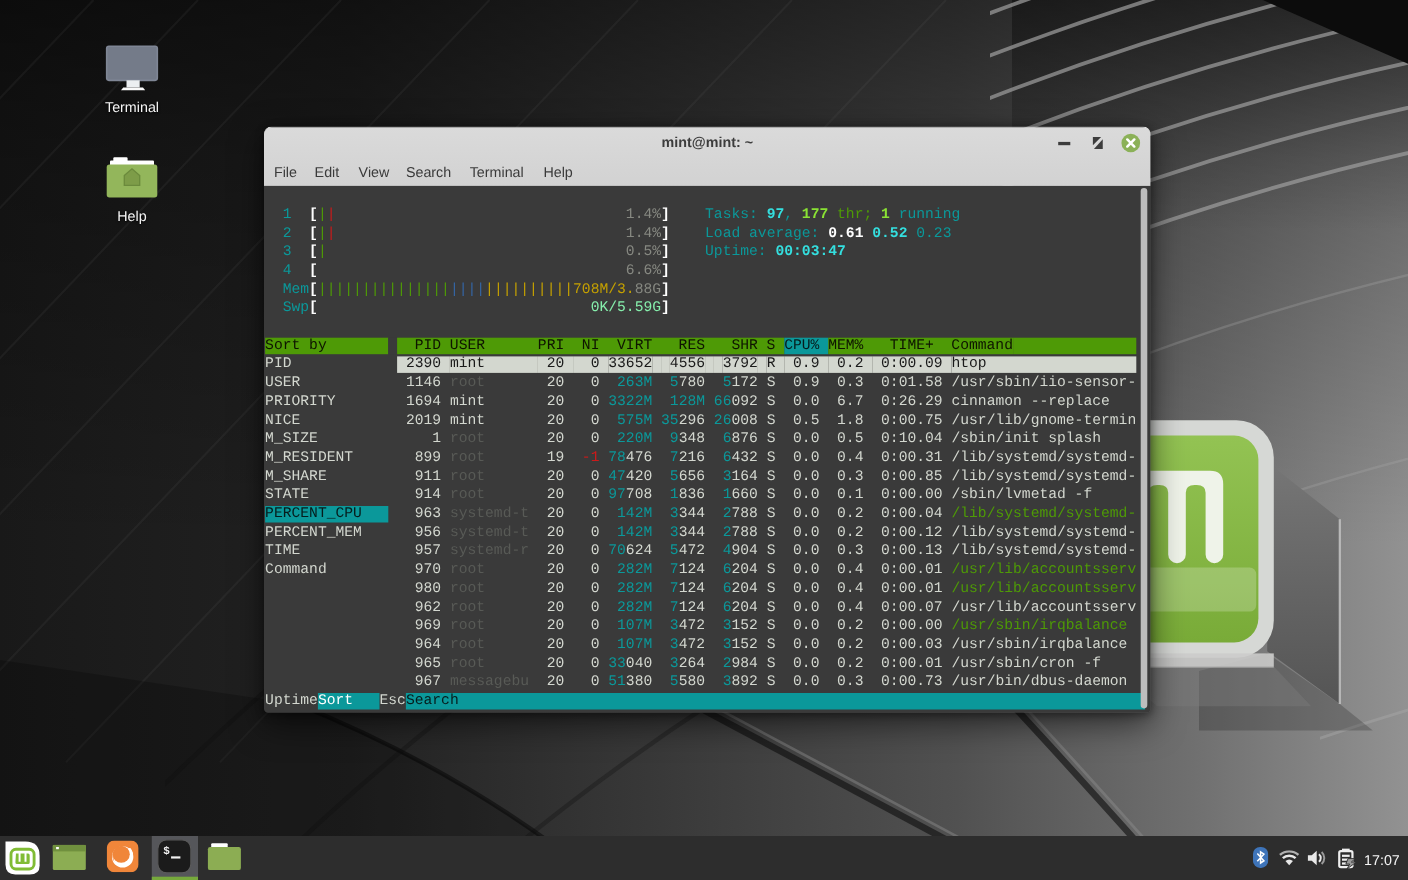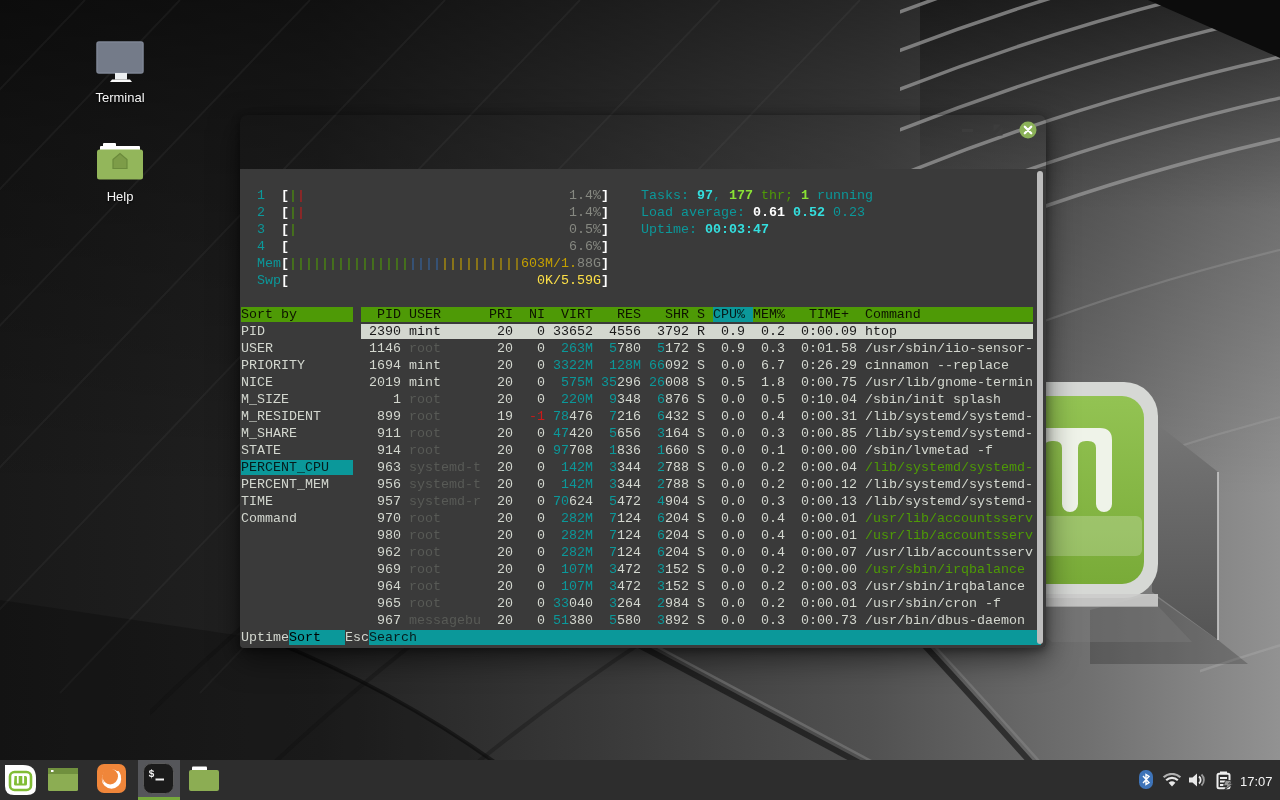--- a/index.html
+++ b/index.html
@@ -114,49 +114,58 @@
 </svg>
 <div class="ilabel" style="left:60px;top:90px;width:120px">Terminal</div>
 <svg class="abs" style="left:90px;top:140px" width="64" height="44" viewBox="0 0 64 44">
 <rect x="13" y="3" width="13" height="6" rx="1" fill="#ffffff"></rect>
 <rect x="10" y="6" width="40" height="5" rx="1" fill="#ffffff"></rect>
 <rect x="7" y="9.5" width="46" height="30" rx="2.5" fill="#93b65b"></rect>
 <path d="M 23,19.5 L 30,13.5 L 37,19.5 L 37,28.5 L 23,28.5 Z" fill="#7d9c48" stroke="#6b8a3c" stroke-width="1.2"></path>
 </svg>
 <div class="ilabel" style="left:60px;top:189px;width:120px">Help</div>
 <div id="win">
+  <div id="titlebar">
+    <div id="title">mint@mint: ~</div>
+    <span class="menu" style="left:9px">File</span>
+    <span class="menu" style="left:46px">Edit</span>
+    <span class="menu" style="left:86px">View</span>
+    <span class="menu" style="left:129px">Search</span>
+    <span class="menu" style="left:187px">Terminal</span>
+    <span class="menu" style="left:254px">Help</span>
+  </div>
   <div id="term">
     <pre id="termtext"><span style="color:#d3d7cf">                                                                                                   </span>
 <span style="color:#d3d7cf">  </span><span style="color:#0b989a">1</span><span style="color:#d3d7cf">  </span><span style="color:#ffffff;font-weight:bold">[</span><span style="color:#4e9a06">|</span><span style="color:#cc1a1a">|</span><span style="color:#d3d7cf">                                 </span><span style="color:#868881">1.4%</span><span style="color:#ffffff;font-weight:bold">]</span><span style="color:#d3d7cf">   </span><span style="color:#d3d7cf"> </span><span style="color:#0b989a">Tasks: </span><span style="color:#34dfdf;font-weight:bold">97</span><span style="color:#0b989a">, </span><span style="color:#8ae234;font-weight:bold">177</span><span style="color:#d3d7cf"> </span><span style="color:#4e9a06">thr; </span><span style="color:#8ae234;font-weight:bold">1</span><span style="color:#d3d7cf"> </span><span style="color:#0b989a">running</span>
 <span style="color:#d3d7cf">  </span><span style="color:#0b989a">2</span><span style="color:#d3d7cf">  </span><span style="color:#ffffff;font-weight:bold">[</span><span style="color:#4e9a06">|</span><span style="color:#cc1a1a">|</span><span style="color:#d3d7cf">                                 </span><span style="color:#868881">1.4%</span><span style="color:#ffffff;font-weight:bold">]</span><span style="color:#d3d7cf">   </span><span style="color:#d3d7cf"> </span><span style="color:#0b989a">Load average: </span><span style="color:#ffffff;font-weight:bold">0.61 </span><span style="color:#34dfdf;font-weight:bold">0.52 </span><span style="color:#0b989a">0.23</span>
 <span style="color:#d3d7cf">  </span><span style="color:#0b989a">3</span><span style="color:#d3d7cf">  </span><span style="color:#ffffff;font-weight:bold">[</span><span style="color:#4e9a06">|</span><span style="color:#d3d7cf">                                  </span><span style="color:#868881">0.5%</span><span style="color:#ffffff;font-weight:bold">]</span><span style="color:#d3d7cf">   </span><span style="color:#d3d7cf"> </span><span style="color:#0b989a">Uptime: </span><span style="color:#34dfdf;font-weight:bold">00:03:47</span>
 <span style="color:#d3d7cf">  </span><span style="color:#0b989a">4</span><span style="color:#d3d7cf">  </span><span style="color:#ffffff;font-weight:bold">[</span><span style="color:#d3d7cf">                                   </span><span style="color:#868881">6.6%</span><span style="color:#ffffff;font-weight:bold">]</span>
-<span style="color:#d3d7cf">  </span><span style="color:#0b989a">Mem</span><span style="color:#ffffff;font-weight:bold">[</span><span style="color:#4e9a06">|||||||||||||||</span><span style="color:#3465a4">||||</span><span style="color:#c4a000">||||||||||</span><span style="color:#c4a000">603M/1.</span><span style="color:#868881">88G</span><span style="color:#ffffff;font-weight:bold">]</span>
-<span style="color:#d3d7cf">  </span><span style="color:#0b989a">Swp</span><span style="color:#ffffff;font-weight:bold">[</span><span style="color:#d3d7cf">                               </span><span style="color:#fde047">0K/5.59G</span><span style="color:#ffffff;font-weight:bold">]</span>
+<span style="color:#d3d7cf">  </span><span style="color:#0b989a">Mem</span><span style="color:#ffffff;font-weight:bold">[</span><span style="color:#4e9a06">|||||||||||||||</span><span style="color:#3465a4">||||</span><span style="color:#c4a000">||||||||||</span><span style="color:#c4a000">708M/3.</span><span style="color:#868881">88G</span><span style="color:#ffffff;font-weight:bold">]</span>
+<span style="color:#d3d7cf">  </span><span style="color:#0b989a">Swp</span><span style="color:#ffffff;font-weight:bold">[</span><span style="color:#d3d7cf">                               </span><span style="color:#86efac">0K/5.59G</span><span style="color:#ffffff;font-weight:bold">]</span>
 <span style="color:#d3d7cf">                                                                                                   </span>
 <span style="color:#0e1400;background:#4e9a06">Sort by       </span><span style="color:#d3d7cf;background:#3a3a3a"> </span><span style="color:#0e1400;background:#4e9a06">  PID USER      PRI  NI  VIRT   RES   SHR S </span><span style="color:#061c1c;background:#0b989a">CPU% </span><span style="color:#0e1400;background:#4e9a06">MEM%   TIME+  Command</span><span style="color:#0e1400;background:#4e9a06">              </span>
 <span style="color:#d3d7cf">PID           </span><span style="color:#d3d7cf"> </span><span style="color:#1a1a1a;background:#d3d7cf"> 2390 </span><span style="color:#1a1a1a;background:#d3d7cf">mint      </span><span style="color:#1a1a1a;background:#d3d7cf"> 20 </span><span style="color:#1a1a1a;background:#d3d7cf">  0 </span><span style="color:#1a1a1a;background:#d3d7cf">33652</span><span style="color:#1a1a1a;background:#d3d7cf"> </span><span style="color:#1a1a1a;background:#d3d7cf"> </span><span style="color:#1a1a1a;background:#d3d7cf">4556</span><span style="color:#1a1a1a;background:#d3d7cf"> </span><span style="color:#1a1a1a;background:#d3d7cf"> </span><span style="color:#1a1a1a;background:#d3d7cf">3792</span><span style="color:#1a1a1a;background:#d3d7cf"> </span><span style="color:#1a1a1a;background:#d3d7cf">R </span><span style="color:#1a1a1a;background:#d3d7cf"> 0.9 </span><span style="color:#1a1a1a;background:#d3d7cf"> 0.2 </span><span style="color:#1a1a1a;background:#d3d7cf"> 0:00.09 </span><span style="color:#1a1a1a;background:#d3d7cf">htop                 </span><span style="color:#1a1a1a;background:#d3d7cf"></span>
 <span style="color:#d3d7cf">USER          </span><span style="color:#d3d7cf"> </span><span style="color:#d3d7cf"> 1146 </span><span style="color:#585a56">root      </span><span style="color:#d3d7cf"> 20 </span><span style="color:#d3d7cf">  0 </span><span style="color:#d3d7cf"> </span><span style="color:#0b989a">263M</span><span style="color:#d3d7cf"> </span><span style="color:#d3d7cf"> </span><span style="color:#0b989a">5</span><span style="color:#d3d7cf">780</span><span style="color:#d3d7cf"> </span><span style="color:#d3d7cf"> </span><span style="color:#0b989a">5</span><span style="color:#d3d7cf">172</span><span style="color:#d3d7cf"> </span><span style="color:#d3d7cf">S </span><span style="color:#d3d7cf"> 0.9 </span><span style="color:#d3d7cf"> 0.3 </span><span style="color:#d3d7cf"> 0:01.58 </span><span style="color:#d3d7cf">/usr/sbin/iio-sensor-</span>
 <span style="color:#d3d7cf">PRIORITY      </span><span style="color:#d3d7cf"> </span><span style="color:#d3d7cf"> 1694 </span><span style="color:#d3d7cf">mint      </span><span style="color:#d3d7cf"> 20 </span><span style="color:#d3d7cf">  0 </span><span style="color:#0b989a">3322M</span><span style="color:#d3d7cf"> </span><span style="color:#d3d7cf"> </span><span style="color:#0b989a">128M</span><span style="color:#d3d7cf"> </span><span style="color:#0b989a">66</span><span style="color:#d3d7cf">092</span><span style="color:#d3d7cf"> </span><span style="color:#d3d7cf">S </span><span style="color:#d3d7cf"> 0.0 </span><span style="color:#d3d7cf"> 6.7 </span><span style="color:#d3d7cf"> 0:26.29 </span><span style="color:#d3d7cf">cinnamon --replace   </span>
 <span style="color:#d3d7cf">NICE          </span><span style="color:#d3d7cf"> </span><span style="color:#d3d7cf"> 2019 </span><span style="color:#d3d7cf">mint      </span><span style="color:#d3d7cf"> 20 </span><span style="color:#d3d7cf">  0 </span><span style="color:#d3d7cf"> </span><span style="color:#0b989a">575M</span><span style="color:#d3d7cf"> </span><span style="color:#0b989a">35</span><span style="color:#d3d7cf">296</span><span style="color:#d3d7cf"> </span><span style="color:#0b989a">26</span><span style="color:#d3d7cf">008</span><span style="color:#d3d7cf"> </span><span style="color:#d3d7cf">S </span><span style="color:#d3d7cf"> 0.5 </span><span style="color:#d3d7cf"> 1.8 </span><span style="color:#d3d7cf"> 0:00.75 </span><span style="color:#d3d7cf">/usr/lib/gnome-termin</span>
 <span style="color:#d3d7cf">M_SIZE        </span><span style="color:#d3d7cf"> </span><span style="color:#d3d7cf">    1 </span><span style="color:#585a56">root      </span><span style="color:#d3d7cf"> 20 </span><span style="color:#d3d7cf">  0 </span><span style="color:#d3d7cf"> </span><span style="color:#0b989a">220M</span><span style="color:#d3d7cf"> </span><span style="color:#d3d7cf"> </span><span style="color:#0b989a">9</span><span style="color:#d3d7cf">348</span><span style="color:#d3d7cf"> </span><span style="color:#d3d7cf"> </span><span style="color:#0b989a">6</span><span style="color:#d3d7cf">876</span><span style="color:#d3d7cf"> </span><span style="color:#d3d7cf">S </span><span style="color:#d3d7cf"> 0.0 </span><span style="color:#d3d7cf"> 0.5 </span><span style="color:#d3d7cf"> 0:10.04 </span><span style="color:#d3d7cf">/sbin/init splash    </span>
 <span style="color:#d3d7cf">M_RESIDENT    </span><span style="color:#d3d7cf"> </span><span style="color:#d3d7cf">  899 </span><span style="color:#585a56">root      </span><span style="color:#d3d7cf"> 19 </span><span style="color:#cc1a1a"> -1 </span><span style="color:#0b989a">78</span><span style="color:#d3d7cf">476</span><span style="color:#d3d7cf"> </span><span style="color:#d3d7cf"> </span><span style="color:#0b989a">7</span><span style="color:#d3d7cf">216</span><span style="color:#d3d7cf"> </span><span style="color:#d3d7cf"> </span><span style="color:#0b989a">6</span><span style="color:#d3d7cf">432</span><span style="color:#d3d7cf"> </span><span style="color:#d3d7cf">S </span><span style="color:#d3d7cf"> 0.0 </span><span style="color:#d3d7cf"> 0.4 </span><span style="color:#d3d7cf"> 0:00.31 </span><span style="color:#d3d7cf">/lib/systemd/systemd-</span>
 <span style="color:#d3d7cf">M_SHARE       </span><span style="color:#d3d7cf"> </span><span style="color:#d3d7cf">  911 </span><span style="color:#585a56">root      </span><span style="color:#d3d7cf"> 20 </span><span style="color:#d3d7cf">  0 </span><span style="color:#0b989a">47</span><span style="color:#d3d7cf">420</span><span style="color:#d3d7cf"> </span><span style="color:#d3d7cf"> </span><span style="color:#0b989a">5</span><span style="color:#d3d7cf">656</span><span style="color:#d3d7cf"> </span><span style="color:#d3d7cf"> </span><span style="color:#0b989a">3</span><span style="color:#d3d7cf">164</span><span style="color:#d3d7cf"> </span><span style="color:#d3d7cf">S </span><span style="color:#d3d7cf"> 0.0 </span><span style="color:#d3d7cf"> 0.3 </span><span style="color:#d3d7cf"> 0:00.85 </span><span style="color:#d3d7cf">/lib/systemd/systemd-</span>
 <span style="color:#d3d7cf">STATE         </span><span style="color:#d3d7cf"> </span><span style="color:#d3d7cf">  914 </span><span style="color:#585a56">root      </span><span style="color:#d3d7cf"> 20 </span><span style="color:#d3d7cf">  0 </span><span style="color:#0b989a">97</span><span style="color:#d3d7cf">708</span><span style="color:#d3d7cf"> </span><span style="color:#d3d7cf"> </span><span style="color:#0b989a">1</span><span style="color:#d3d7cf">836</span><span style="color:#d3d7cf"> </span><span style="color:#d3d7cf"> </span><span style="color:#0b989a">1</span><span style="color:#d3d7cf">660</span><span style="color:#d3d7cf"> </span><span style="color:#d3d7cf">S </span><span style="color:#d3d7cf"> 0.0 </span><span style="color:#d3d7cf"> 0.1 </span><span style="color:#d3d7cf"> 0:00.00 </span><span style="color:#d3d7cf">/sbin/lvmetad -f     </span>
 <span style="color:#061c1c;background:#0b989a">PERCENT_CPU   </span><span style="color:#d3d7cf"> </span><span style="color:#d3d7cf">  963 </span><span style="color:#585a56">systemd-t </span><span style="color:#d3d7cf"> 20 </span><span style="color:#d3d7cf">  0 </span><span style="color:#d3d7cf"> </span><span style="color:#0b989a">142M</span><span style="color:#d3d7cf"> </span><span style="color:#d3d7cf"> </span><span style="color:#0b989a">3</span><span style="color:#d3d7cf">344</span><span style="color:#d3d7cf"> </span><span style="color:#d3d7cf"> </span><span style="color:#0b989a">2</span><span style="color:#d3d7cf">788</span><span style="color:#d3d7cf"> </span><span style="color:#d3d7cf">S </span><span style="color:#d3d7cf"> 0.0 </span><span style="color:#d3d7cf"> 0.2 </span><span style="color:#d3d7cf"> 0:00.04 </span><span style="color:#4e9a06">/lib/systemd/systemd-</span>
 <span style="color:#d3d7cf">PERCENT_MEM   </span><span style="color:#d3d7cf"> </span><span style="color:#d3d7cf">  956 </span><span style="color:#585a56">systemd-t </span><span style="color:#d3d7cf"> 20 </span><span style="color:#d3d7cf">  0 </span><span style="color:#d3d7cf"> </span><span style="color:#0b989a">142M</span><span style="color:#d3d7cf"> </span><span style="color:#d3d7cf"> </span><span style="color:#0b989a">3</span><span style="color:#d3d7cf">344</span><span style="color:#d3d7cf"> </span><span style="color:#d3d7cf"> </span><span style="color:#0b989a">2</span><span style="color:#d3d7cf">788</span><span style="color:#d3d7cf"> </span><span style="color:#d3d7cf">S </span><span style="color:#d3d7cf"> 0.0 </span><span style="color:#d3d7cf"> 0.2 </span><span style="color:#d3d7cf"> 0:00.12 </span><span style="color:#d3d7cf">/lib/systemd/systemd-</span>
 <span style="color:#d3d7cf">TIME          </span><span style="color:#d3d7cf"> </span><span style="color:#d3d7cf">  957 </span><span style="color:#585a56">systemd-r </span><span style="color:#d3d7cf"> 20 </span><span style="color:#d3d7cf">  0 </span><span style="color:#0b989a">70</span><span style="color:#d3d7cf">624</span><span style="color:#d3d7cf"> </span><span style="color:#d3d7cf"> </span><span style="color:#0b989a">5</span><span style="color:#d3d7cf">472</span><span style="color:#d3d7cf"> </span><span style="color:#d3d7cf"> </span><span style="color:#0b989a">4</span><span style="color:#d3d7cf">904</span><span style="color:#d3d7cf"> </span><span style="color:#d3d7cf">S </span><span style="color:#d3d7cf"> 0.0 </span><span style="color:#d3d7cf"> 0.3 </span><span style="color:#d3d7cf"> 0:00.13 </span><span style="color:#d3d7cf">/lib/systemd/systemd-</span>
 <span style="color:#d3d7cf">Command       </span><span style="color:#d3d7cf"> </span><span style="color:#d3d7cf">  970 </span><span style="color:#585a56">root      </span><span style="color:#d3d7cf"> 20 </span><span style="color:#d3d7cf">  0 </span><span style="color:#d3d7cf"> </span><span style="color:#0b989a">282M</span><span style="color:#d3d7cf"> </span><span style="color:#d3d7cf"> </span><span style="color:#0b989a">7</span><span style="color:#d3d7cf">124</span><span style="color:#d3d7cf"> </span><span style="color:#d3d7cf"> </span><span style="color:#0b989a">6</span><span style="color:#d3d7cf">204</span><span style="color:#d3d7cf"> </span><span style="color:#d3d7cf">S </span><span style="color:#d3d7cf"> 0.0 </span><span style="color:#d3d7cf"> 0.4 </span><span style="color:#d3d7cf"> 0:00.01 </span><span style="color:#4e9a06">/usr/lib/accountsserv</span>
 <span style="color:#d3d7cf">              </span><span style="color:#d3d7cf"> </span><span style="color:#d3d7cf">  980 </span><span style="color:#585a56">root      </span><span style="color:#d3d7cf"> 20 </span><span style="color:#d3d7cf">  0 </span><span style="color:#d3d7cf"> </span><span style="color:#0b989a">282M</span><span style="color:#d3d7cf"> </span><span style="color:#d3d7cf"> </span><span style="color:#0b989a">7</span><span style="color:#d3d7cf">124</span><span style="color:#d3d7cf"> </span><span style="color:#d3d7cf"> </span><span style="color:#0b989a">6</span><span style="color:#d3d7cf">204</span><span style="color:#d3d7cf"> </span><span style="color:#d3d7cf">S </span><span style="color:#d3d7cf"> 0.0 </span><span style="color:#d3d7cf"> 0.4 </span><span style="color:#d3d7cf"> 0:00.01 </span><span style="color:#4e9a06">/usr/lib/accountsserv</span>
 <span style="color:#d3d7cf">              </span><span style="color:#d3d7cf"> </span><span style="color:#d3d7cf">  962 </span><span style="color:#585a56">root      </span><span style="color:#d3d7cf"> 20 </span><span style="color:#d3d7cf">  0 </span><span style="color:#d3d7cf"> </span><span style="color:#0b989a">282M</span><span style="color:#d3d7cf"> </span><span style="color:#d3d7cf"> </span><span style="color:#0b989a">7</span><span style="color:#d3d7cf">124</span><span style="color:#d3d7cf"> </span><span style="color:#d3d7cf"> </span><span style="color:#0b989a">6</span><span style="color:#d3d7cf">204</span><span style="color:#d3d7cf"> </span><span style="color:#d3d7cf">S </span><span style="color:#d3d7cf"> 0.0 </span><span style="color:#d3d7cf"> 0.4 </span><span style="color:#d3d7cf"> 0:00.07 </span><span style="color:#d3d7cf">/usr/lib/accountsserv</span>
 <span style="color:#d3d7cf">              </span><span style="color:#d3d7cf"> </span><span style="color:#d3d7cf">  969 </span><span style="color:#585a56">root      </span><span style="color:#d3d7cf"> 20 </span><span style="color:#d3d7cf">  0 </span><span style="color:#d3d7cf"> </span><span style="color:#0b989a">107M</span><span style="color:#d3d7cf"> </span><span style="color:#d3d7cf"> </span><span style="color:#0b989a">3</span><span style="color:#d3d7cf">472</span><span style="color:#d3d7cf"> </span><span style="color:#d3d7cf"> </span><span style="color:#0b989a">3</span><span style="color:#d3d7cf">152</span><span style="color:#d3d7cf"> </span><span style="color:#d3d7cf">S </span><span style="color:#d3d7cf"> 0.0 </span><span style="color:#d3d7cf"> 0.2 </span><span style="color:#d3d7cf"> 0:00.00 </span><span style="color:#4e9a06">/usr/sbin/irqbalance </span>
 <span style="color:#d3d7cf">              </span><span style="color:#d3d7cf"> </span><span style="color:#d3d7cf">  964 </span><span style="color:#585a56">root      </span><span style="color:#d3d7cf"> 20 </span><span style="color:#d3d7cf">  0 </span><span style="color:#d3d7cf"> </span><span style="color:#0b989a">107M</span><span style="color:#d3d7cf"> </span><span style="color:#d3d7cf"> </span><span style="color:#0b989a">3</span><span style="color:#d3d7cf">472</span><span style="color:#d3d7cf"> </span><span style="color:#d3d7cf"> </span><span style="color:#0b989a">3</span><span style="color:#d3d7cf">152</span><span style="color:#d3d7cf"> </span><span style="color:#d3d7cf">S </span><span style="color:#d3d7cf"> 0.0 </span><span style="color:#d3d7cf"> 0.2 </span><span style="color:#d3d7cf"> 0:00.03 </span><span style="color:#d3d7cf">/usr/sbin/irqbalance </span>
 <span style="color:#d3d7cf">              </span><span style="color:#d3d7cf"> </span><span style="color:#d3d7cf">  965 </span><span style="color:#585a56">root      </span><span style="color:#d3d7cf"> 20 </span><span style="color:#d3d7cf">  0 </span><span style="color:#0b989a">33</span><span style="color:#d3d7cf">040</span><span style="color:#d3d7cf"> </span><span style="color:#d3d7cf"> </span><span style="color:#0b989a">3</span><span style="color:#d3d7cf">264</span><span style="color:#d3d7cf"> </span><span style="color:#d3d7cf"> </span><span style="color:#0b989a">2</span><span style="color:#d3d7cf">984</span><span style="color:#d3d7cf"> </span><span style="color:#d3d7cf">S </span><span style="color:#d3d7cf"> 0.0 </span><span style="color:#d3d7cf"> 0.2 </span><span style="color:#d3d7cf"> 0:00.01 </span><span style="color:#d3d7cf">/usr/sbin/cron -f    </span>
 <span style="color:#d3d7cf">              </span><span style="color:#d3d7cf"> </span><span style="color:#d3d7cf">  967 </span><span style="color:#585a56">messagebu </span><span style="color:#d3d7cf"> 20 </span><span style="color:#d3d7cf">  0 </span><span style="color:#0b989a">51</span><span style="color:#d3d7cf">380</span><span style="color:#d3d7cf"> </span><span style="color:#d3d7cf"> </span><span style="color:#0b989a">5</span><span style="color:#d3d7cf">580</span><span style="color:#d3d7cf"> </span><span style="color:#d3d7cf"> </span><span style="color:#0b989a">3</span><span style="color:#d3d7cf">892</span><span style="color:#d3d7cf"> </span><span style="color:#d3d7cf">S </span><span style="color:#d3d7cf"> 0.0 </span><span style="color:#d3d7cf"> 0.3 </span><span style="color:#d3d7cf"> 0:00.73 </span><span style="color:#d3d7cf">/usr/bin/dbus-daemon </span>
-<span style="color:#d3d7cf">Uptime</span><span style="color:#000000;background:#0b989a">Sort   </span><span style="color:#d3d7cf">Esc</span><span style="color:#061c1c;background:#0b989a">Search                                                                              </span></pre>
+<span style="color:#d3d7cf">Uptime</span><span style="color:#ffffff;background:#0b989a">Sort   </span><span style="color:#d3d7cf">Esc</span><span style="color:#061c1c;background:#0b989a">Search                                                                              </span></pre>
     <div id="sbar"></div>
   </div>
 </div>
 <svg class="abs" style="left:955px;top:120px" width="85" height="20" viewBox="0 0 85 20">
 <rect x="7" y="9" width="11" height="3" fill="#3c3c3c"></rect>
 <path d="M 38.5,4.5 L 46,4.5 L 38.5,12 Z" fill="#3c3c3c"></path>
 <path d="M 47.5,6.5 L 47.5,15.5 L 39.5,15.5 Z" fill="#3c3c3c"></path>
 <circle cx="73" cy="10" r="8.5" fill="#8bb158"></circle>
 <path d="M 69.8,6.8 L 76.2,13.2 M 76.2,6.8 L 69.8,13.2" stroke="#ffffff" stroke-width="2.3" stroke-linecap="round"></path>
 </svg>

